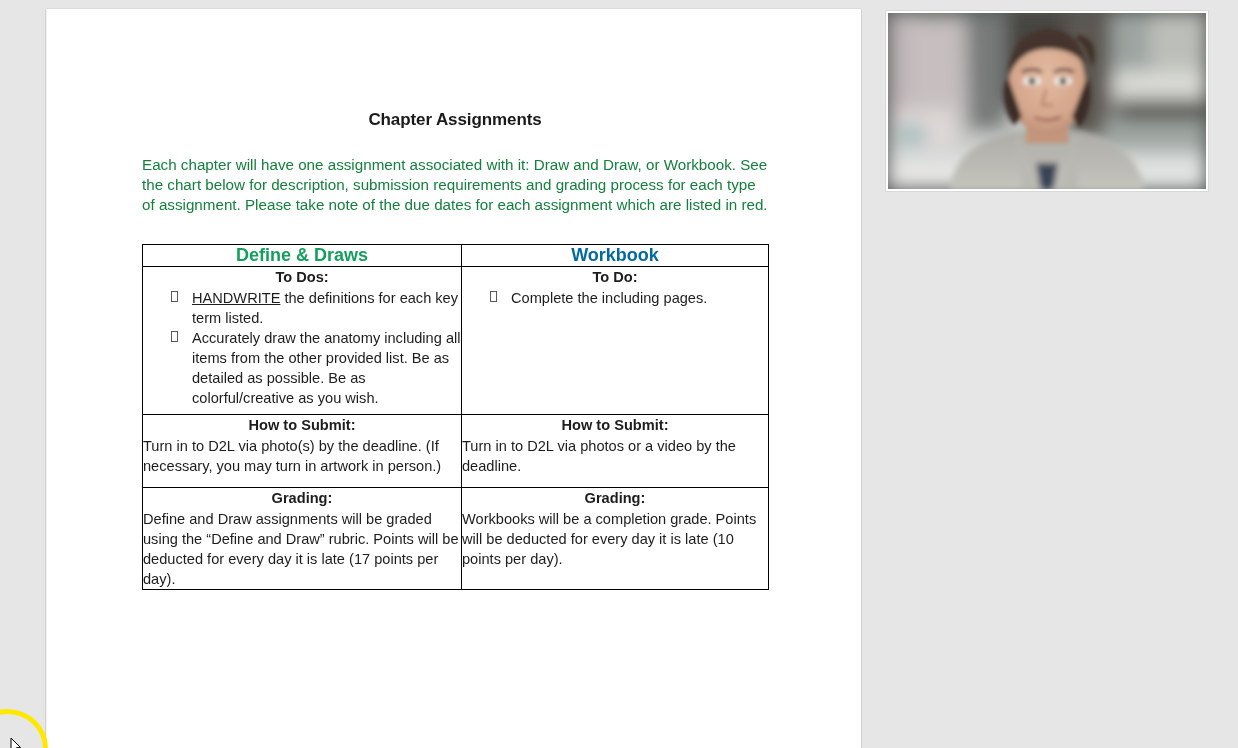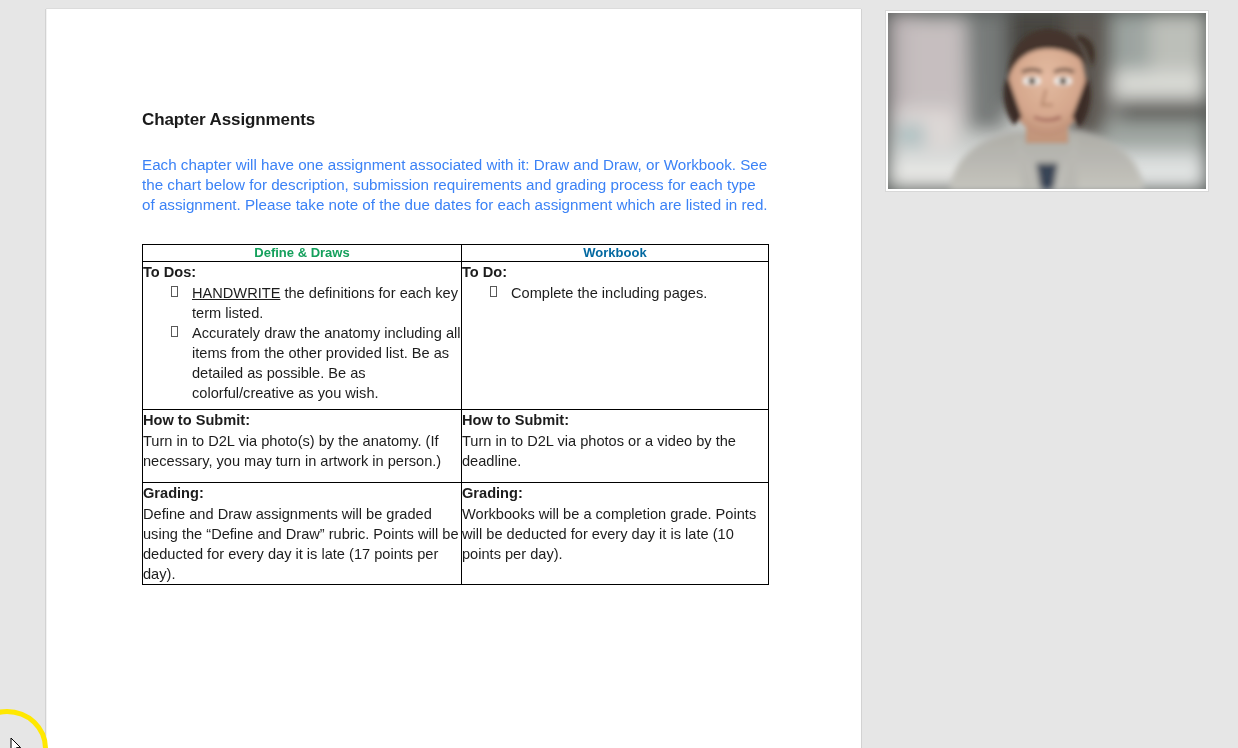--- a/index.html
+++ b/index.html
@@ -46,32 +46,33 @@
   #doc-body {
     position: absolute;
     left: 96px;
     top: 0;
     width: 626px;
   }
 
   .doc-title {
     margin: 0;
     padding-top: 101px;
+    text-align: center;
     font-size: 17px;
     font-weight: bold;
     color: #1a1a1a;
     letter-spacing: -0.1px;
   }
 
   .doc-intro {
     margin: 0;
     padding-top: 25px;
     font-size: 15.2px;
     line-height: 20px;
-    color: #3b82f6;
+    color: #15803d;
     text-align: left;
   }
 
   
   .assign-table {
     margin-top: 29px;
     width: 626px;
     border-collapse: collapse;
     table-layout: fixed;
   }
@@ -79,37 +80,38 @@
     border: 1px solid #000000;
     vertical-align: top;
     padding: 0;
   }
   .col-left  { width: 319px; }
   .col-right { width: 307px; }
 
   .hdr-cell {
     text-align: center;
     padding: 4px 0 5px 0;
-    font-size: 13px;
+    font-size: 18px;
     font-weight: bold;
     height: 16px;
   }
   .hdr-green  { color: #14a05c; }
   .hdr-purple { color: #0369a1; }
 
   .body-cell {
     padding: 6px 9px 9px 9px;
     font-size: 14.6px;
     line-height: 20px;
     color: #1d1d1d;
   }
   .cell-label {
     font-weight: bold;
     display: block;
     margin-bottom: 1px;
+    text-align: center;
   }
   .cell-text { display: block; }
 
   
   ul.tofu-list {
     list-style: none;
     margin: 0;
     padding: 0 0 0 28px;
   }
   ul.tofu-list li {
@@ -220,21 +222,21 @@
                   <span class="tofu"></span>
                   <span>Complete the including pages.</span>
                 </li>
               </ul>
             </td>
           </tr>
 
           <tr>
             <td class="body-cell row-submit-left">
               <span class="cell-label">How to Submit:</span>
-              <span class="cell-text">Turn in to D2L via photo(s) by the anatomy. (If necessary, you may turn in artwork in person.)</span>
+              <span class="cell-text">Turn in to D2L via photo(s) by the deadline. (If necessary, you may turn in artwork in person.)</span>
             </td>
             <td class="body-cell">
               <span class="cell-label">How to Submit:</span>
               <span class="cell-text">Turn in to D2L via photos or a video by the deadline.</span>
             </td>
           </tr>
 
           <tr>
             <td class="body-cell row-grade-left">
               <span class="cell-label">Grading:</span>

